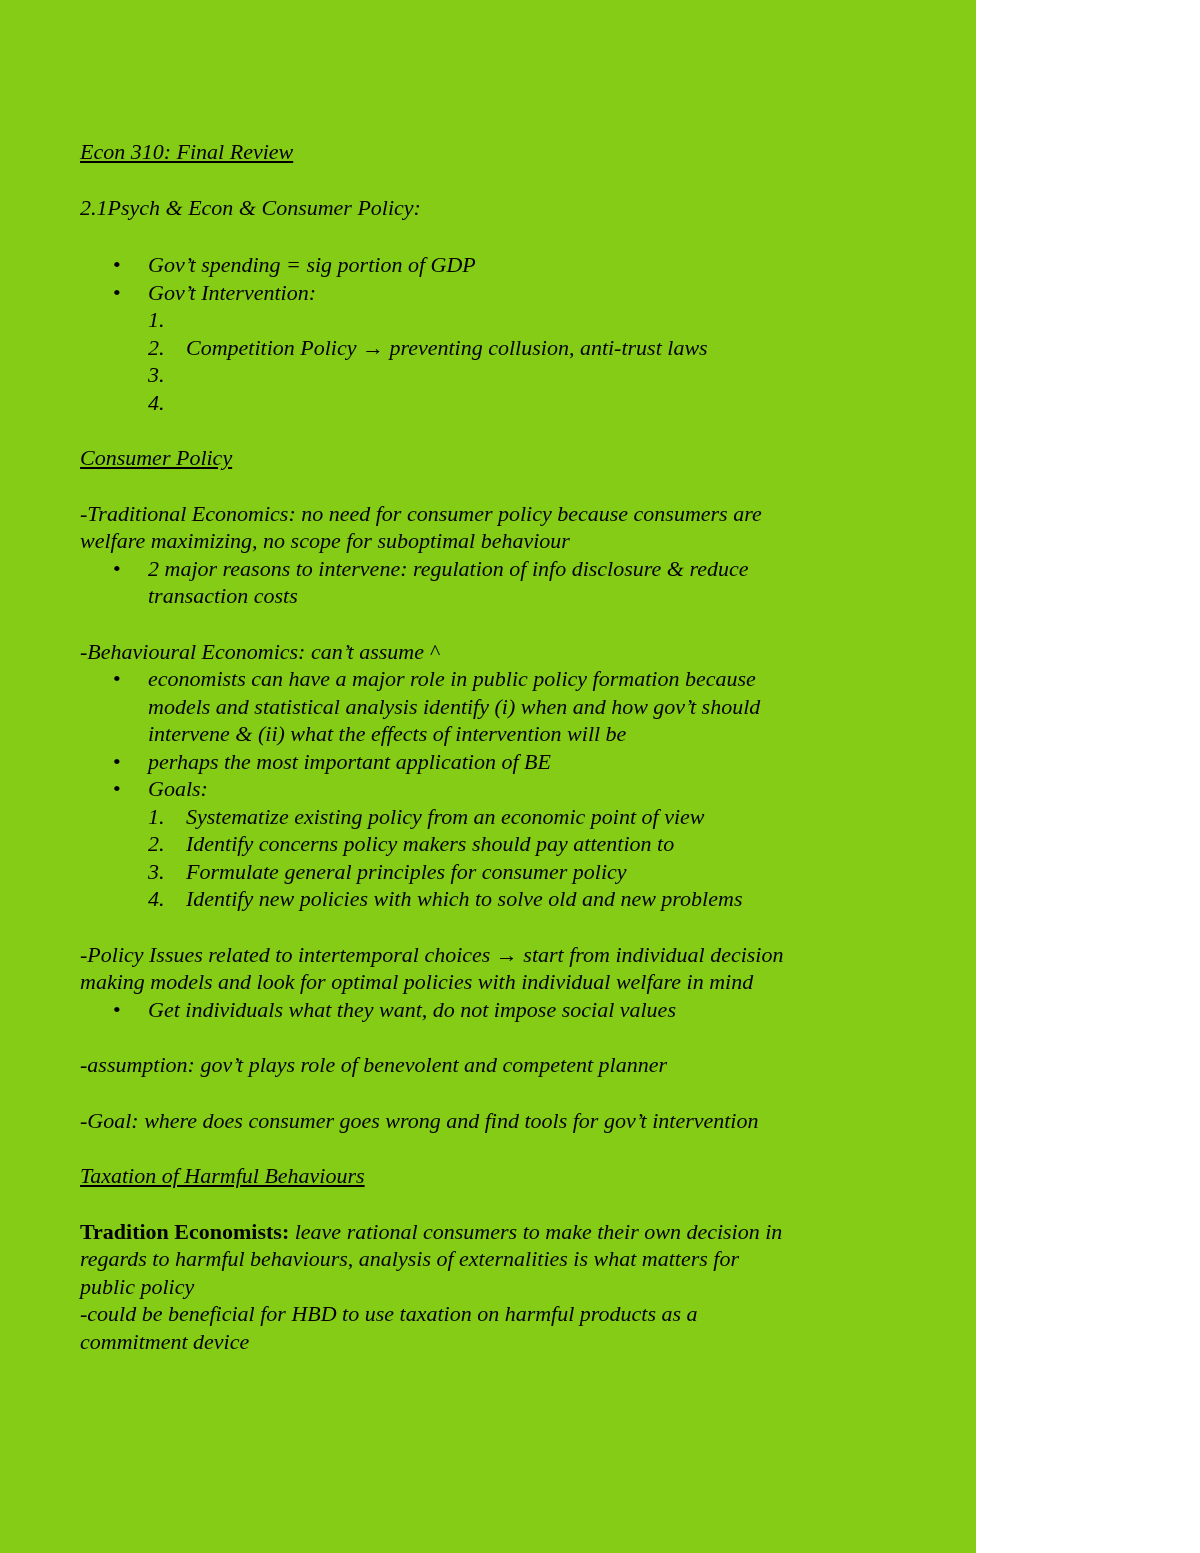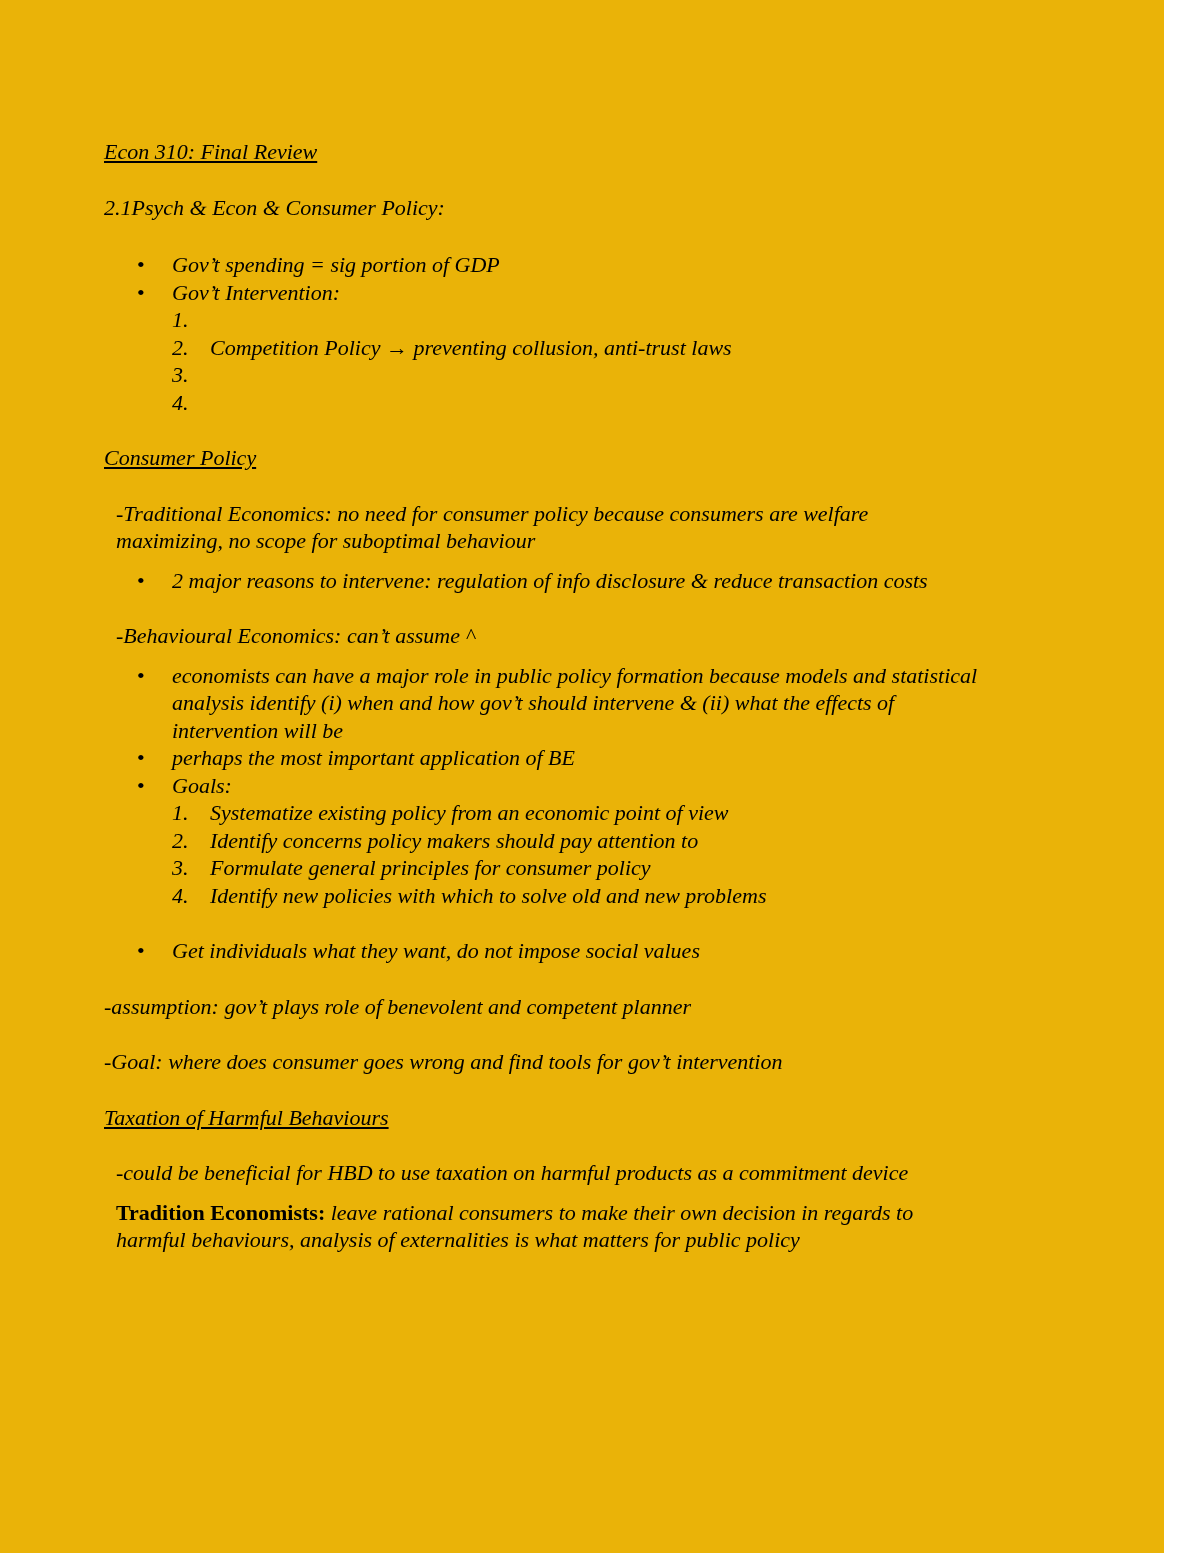--- a/index.html
+++ b/index.html
@@ -2,34 +2,34 @@
 <html><head>
 <meta charset="utf-8">
 <style>
   html, body {
     margin: 0;
     padding: 0;
     background: #ffffff;
   }
   .page {
     position: relative;
-    width: 1164px;
+    width: 976px;
     height: 1553px;
-    background: #eab308;
+    background: #84cc16;
     box-sizing: border-box;
-    padding: 138px 178px 0 104px;
+    padding: 138px 178px 0 80px;
     color: #000000;
     font-family: "Liberation Serif", "DejaVu Serif", serif;
     font-style: italic;
     font-size: 22px;
     line-height: 27.5px;
     overflow: hidden;
   }
   .block { margin: 0 0 28px 0; }
-  .block-tight { margin: 12px; }
+  .block-tight { margin: 0; }
   .block-sub { margin: 6px 0 30px 0; }
   h1, h2, p { font-weight: normal; font-size: 22px; margin: 0; }
   .underline { text-decoration: underline; }
   .hl-wrap { margin: 0 0 28px 0; }
   mark.hl {
     background: #00ff00;
     color: #000000;
     padding: 2px 6px 3px 1px;
   }
   .list { margin: 0; }
@@ -128,31 +128,32 @@
     <div class="li num">
       <span class="marker">3.</span>
       <span class="li-text">Formulate general principles for consumer policy</span>
     </div>
     <div class="li num">
       <span class="marker">4.</span>
       <span class="li-text">Identify new policies with which to solve old and new problems</span>
     </div>
   </div>
 
+  <p class="block-tight">-Policy Issues related to intertemporal choices → start from individual decision making models and look for optimal policies with individual welfare in mind</p>
 
   <div class="list gap-after">
     <div class="li">
       <span class="marker">•</span>
       <span class="li-text">Get individuals what they want, do not impose social values</span>
     </div>
   </div>
 
   <p class="block">-assumption: gov’t plays role of benevolent and competent planner</p>
 
   <p class="block">-Goal: where does consumer goes wrong and find tools for gov’t intervention</p>
 
   <h2 class="underline block">Taxation of Harmful Behaviours</h2>
 
+  <p class="block-tight"><span class="bold-run">Tradition Economists:</span><span> leave rational consumers to make their own decision in regards to harmful behaviours, analysis of externalities is what matters for public policy</span></p>
+
   <p class="block-tight">-could be beneficial for HBD to use taxation on harmful products as a commitment device</p>
-
-  <p class="block-tight"><span class="bold-run">Tradition Economists:</span><span> leave rational consumers to make their own decision in regards to harmful behaviours, analysis of externalities is what matters for public policy</span></p>
 
 </div>
 
 </body></html>

